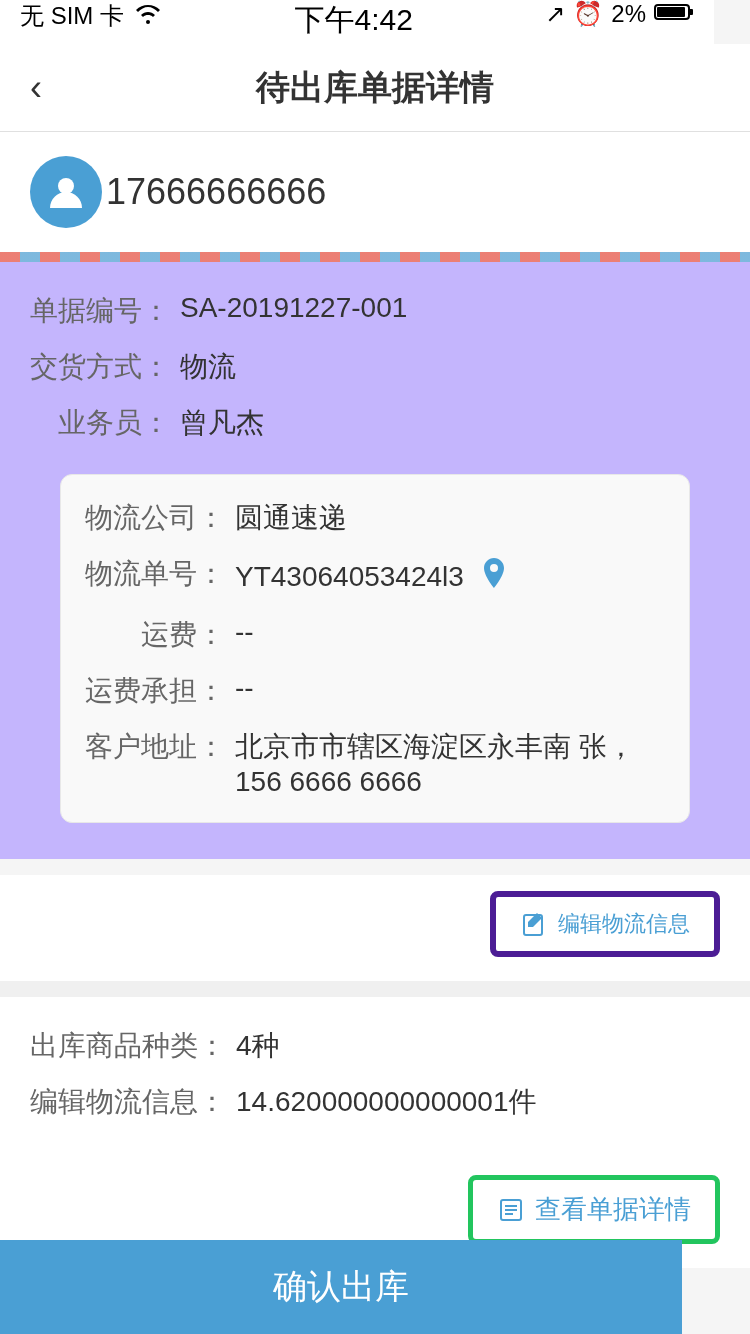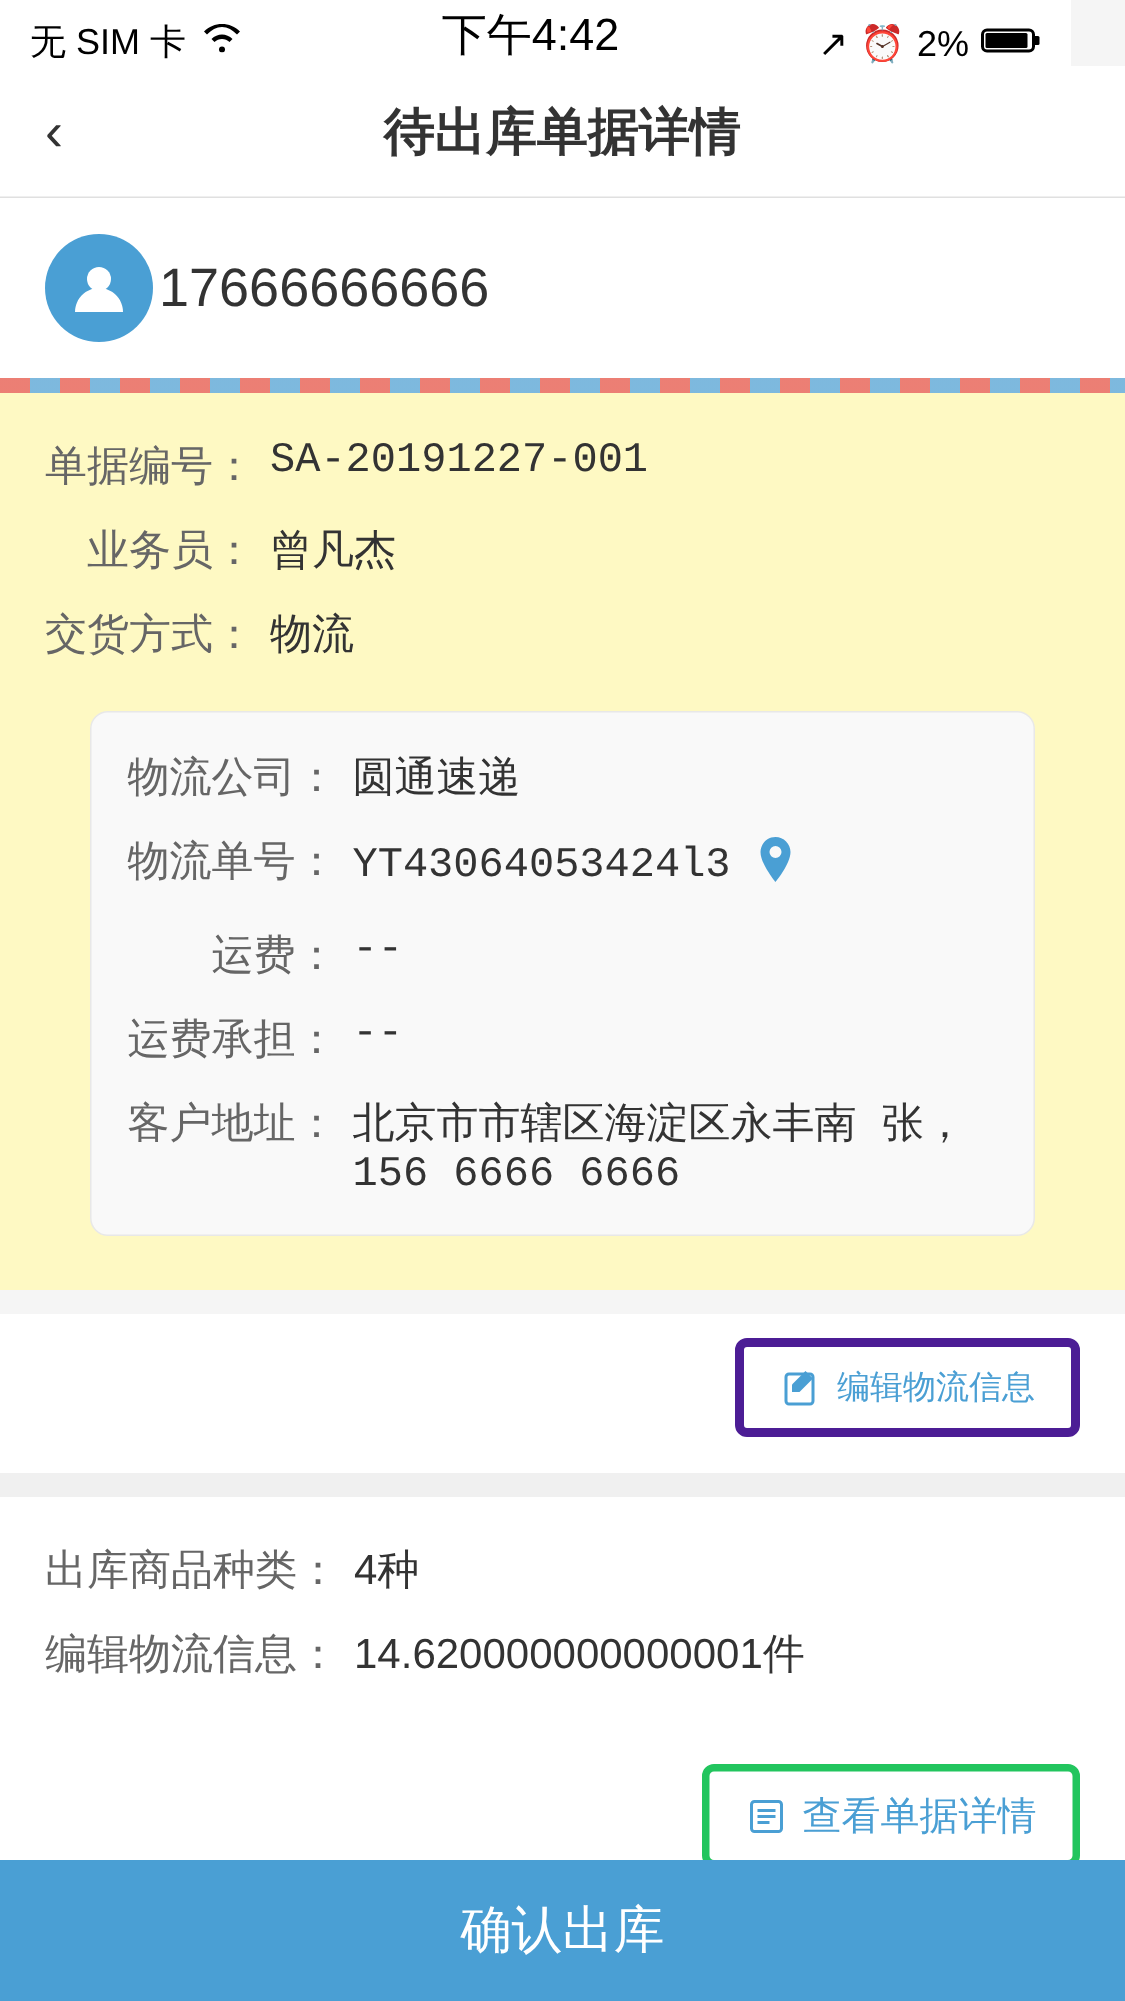--- a/index.html
+++ b/index.html
@@ -11,21 +11,21 @@
       min-height: 1334px;
       position: relative;
       font-size: 28px;
     }
     
     .status-bar {
       width: 714px;
       height: 44px;
       background: #fff;
       display: flex;
-      align-items: flex-end;
+      align-items: flex-start;
       justify-content: space-between;
       padding: 0 20px;
       font-size: 24px;
       color: #000;
     }
     .status-left { display: flex; align-items: center; gap: 10px; }
     .status-center { font-size: 30px; font-weight: 500; }
     .status-right { display: flex; align-items: center; gap: 8px; font-size: 24px; }
 
     
@@ -84,24 +84,23 @@
       background: repeating-linear-gradient(
         90deg,
         #e84c3d 0px, #e84c3d 20px,
         #4a9fd4 20px, #4a9fd4 40px
       );
       opacity: 0.7;
     }
 
     
     .info-section {
-      background: #fef9c3;
+      background: #c4b5fd;
       padding: 30px 30px 20px 30px;
       margin-bottom: 16px;
-      font-family: Liberation Mono, monospace;
     }
     .info-row {
       display: flex;
       align-items: flex-start;
       margin-bottom: 18px;
       font-size: 28px;
       color: #333;
     }
     .info-label {
       color: #666;
@@ -212,21 +211,21 @@
       font-size: 26px;
       background: #fff;
       cursor: pointer;
     }
 
     
     .confirm-btn-wrap {
       position: fixed;
       bottom: 0;
       left: 0;
-      width: 750px;
+      width: 682px;
       background: #4a9fd4;
       padding: 24px 0;
       display: flex;
       justify-content: center;
     }
     .confirm-btn {
       color: #fff;
       font-size: 34px;
       font-weight: 500;
       background: transparent;
@@ -286,26 +285,26 @@
   </div>
 
   <div class="dashed-sep"></div>
 
   <div class="info-section">
     <div class="info-row">
       <span class="info-label">单据编号：</span>
       <span class="info-value">SA-20191227-001</span>
     </div>
     <div class="info-row">
+      <span class="info-label">交货方式：</span>
+      <span class="info-value">物流</span>
+    </div>
+    <div class="info-row">
       <span class="info-label">业务员：</span>
       <span class="info-value">曾凡杰</span>
-    </div>
-    <div class="info-row">
-      <span class="info-label">交货方式：</span>
-      <span class="info-value">物流</span>
     </div>
 
     <div class="logistics-card">
       <div class="logistics-row">
         <span class="logistics-label">物流公司：</span>
         <span class="logistics-value">圆通速递</span>
       </div>
       <div class="logistics-row">
         <span class="logistics-label">物流单号：</span>
         <span class="logistics-value">

